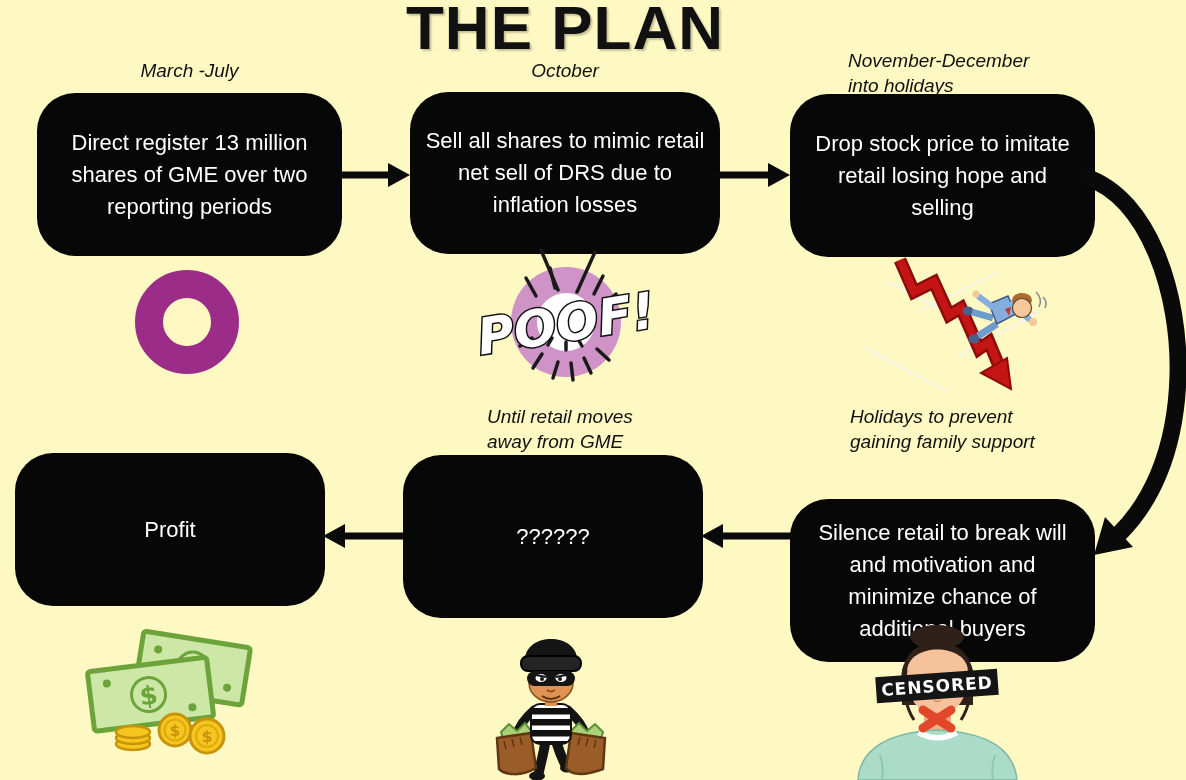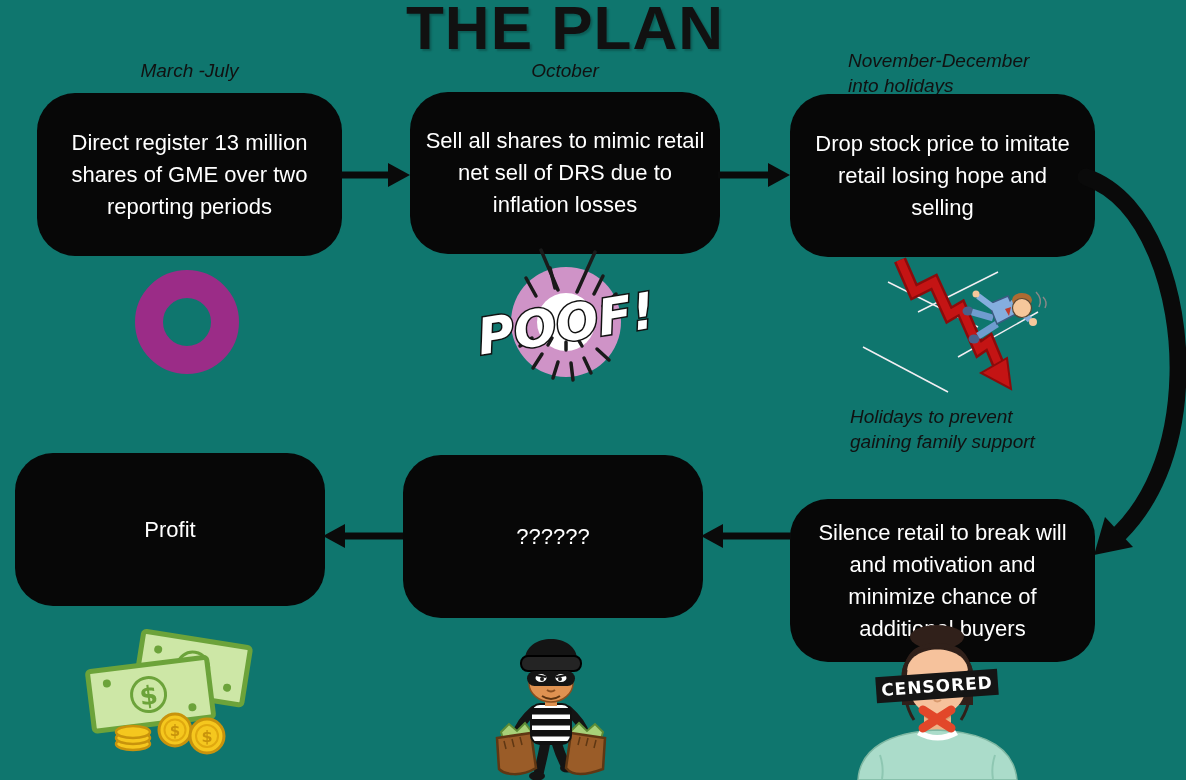--- a/index.html
+++ b/index.html
@@ -1,17 +1,17 @@
 <!DOCTYPE html>
 <html><head>
 <meta charset="utf-8">
 <style>
   html,body{margin:0;padding:0;background:#888;}
   .canvas{
-    position:relative;width:1186px;height:780px;background:#0f766e;
+    position:relative;width:1186px;height:780px;background:#fef9c3;
     overflow:hidden;font-family:"Liberation Sans",sans-serif;color:#000;
   }
   .page-title{
     position:absolute;left:565px;top:-8px;transform:translateX(-50%);
     font-size:62px;font-weight:600;letter-spacing:1px;white-space:nowrap;
     color:#111;text-shadow:2px 2px 2px rgba(0,0,0,0.22);
   }
   .step-label{
     position:absolute;font-size:19px;font-style:italic;color:#111;line-height:25px;
   }
@@ -110,20 +110,21 @@
       <circle cx="118" cy="42" r="3.5" fill="#f6c79b"></circle>
       <line x1="152" y1="50" x2="172" y2="68" stroke="#85aede" stroke-width="6"></line>
       <circle cx="175" cy="70" r="4" fill="#f6c79b"></circle>
       <ellipse cx="164" cy="48" rx="10" ry="7" fill="#ad6b32"></ellipse>
       <circle cx="164" cy="56" r="9.5" fill="#f6c79b" stroke="#5a4632" stroke-width="1.2"></circle>
       <path d="M178,40 q7,7 3,15" stroke="#888" stroke-width="1.5" fill="none"></path>
       <path d="M185,45 q5,5 2,11" stroke="#888" stroke-width="1.5" fill="none"></path>
     </g>
   </svg>
 
+  <div class="step-label" style="left:487px;top:404px;width:165px;">Until retail moves away from GME</div>
   <div class="step-label" style="left:850px;top:404px;width:210px;">Holidays to prevent gaining family support</div>
 
   <div class="flow-box" style="left:790px;top:455px;width:305px;height:163px;margin-top:44px;">
     <span>Silence retail to break will and motivation and minimize chance of additional buyers</span>
   </div>
   <div class="flow-box" style="left:403px;top:455px;width:300px;height:163px;">
     <span>??????</span>
   </div>
   <div class="flow-box" style="left:15px;top:453px;width:310px;height:153px;">
     <span>Profit</span>

